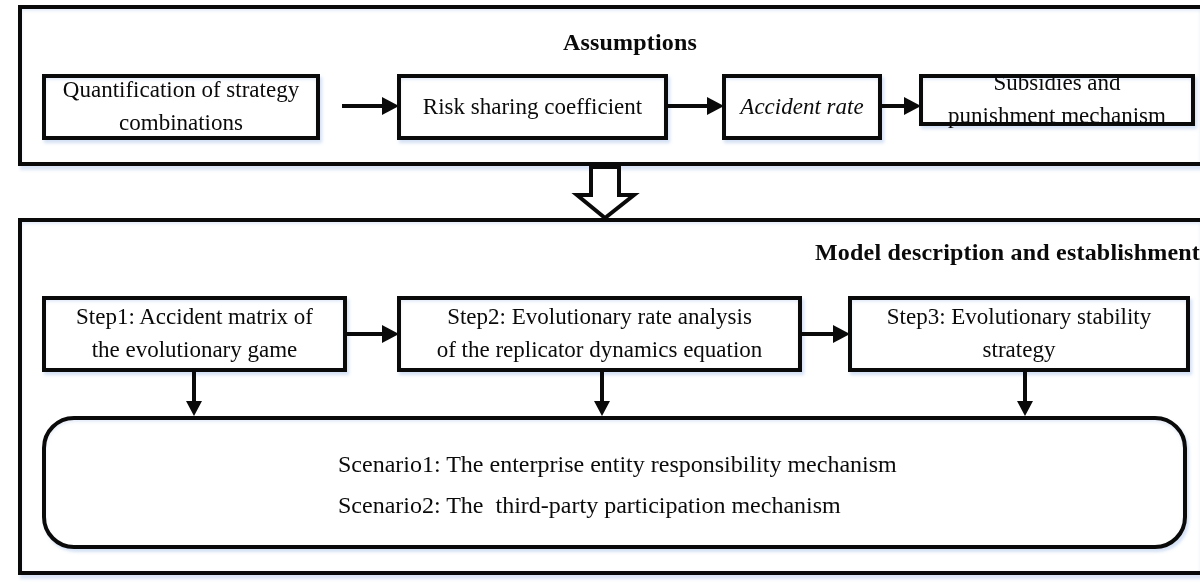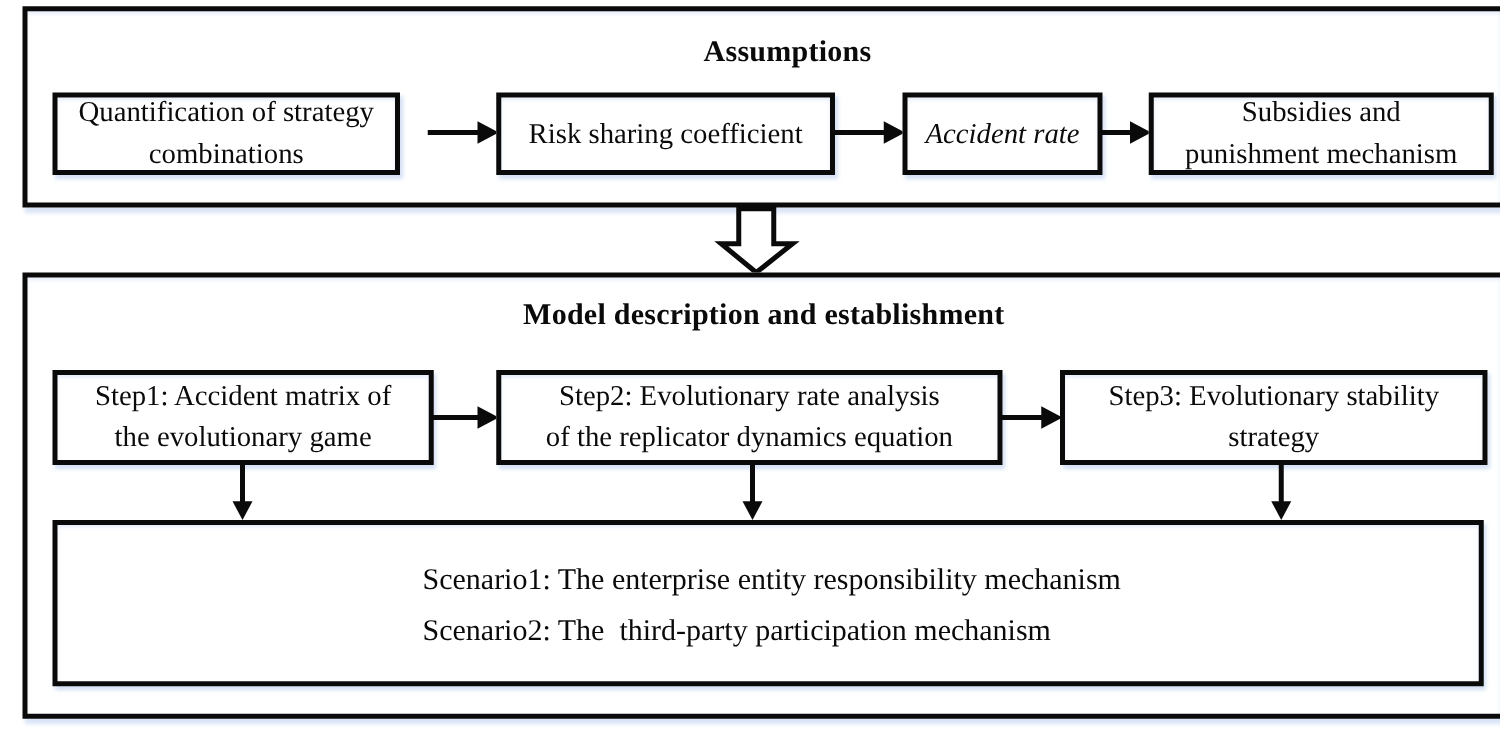--- a/index.html
+++ b/index.html
@@ -74,33 +74,33 @@
     <div>
       <span class="ln">Accident rate</span>
     </div>
   </div>
 
   <svg class="arrow-svg" style="left:868px;top:95px;" width="41" height="22" viewBox="0 0 41 22">
     <line x1="0" y1="11" x2="26" y2="11" stroke="#0a0a0a" stroke-width="4"></line>
     <polygon points="24,2 41,11 24,20" fill="#0a0a0a"></polygon>
   </svg>
 
-  <div class="node" style="left:907px;top:74px;width:276px;height:66px;">
+  <div class="node" style="left:907px;top:74px;width:276px;height:52px;">
     <div>
       <span class="ln">Subsidies and</span>
       <span class="ln">punishment mechanism</span>
     </div>
   </div>
 
   <svg class="arrow-svg" style="left:558px;top:164px;" width="70" height="57" viewBox="0 0 70 57">
     <polygon points="21,3 49,3 49,31 64,31 35,54 7,31 21,31" fill="#ffffff" stroke="#0a0a0a" stroke-width="4" stroke-linejoin="miter"></polygon>
   </svg>
 
   <div class="section" style="left:6px;top:218px;width:1186px;height:357px;">
-    <div class="sec-title" style="top:17px;">Model description and establishment</div>
+    <div class="sec-title" style="top:17px;text-align:right;">Model description and establishment</div>
   </div>
 
   <div class="node" style="left:30px;top:296px;width:305px;height:76px;">
     <div>
       <span class="ln">Step1: Accident matrix of</span>
       <span class="ln">the evolutionary game</span>
     </div>
   </div>
 
   <svg class="arrow-svg" style="left:333px;top:323px;" width="54" height="22" viewBox="0 0 54 22">
@@ -135,18 +135,18 @@
   <svg class="arrow-svg" style="left:580px;top:371px;" width="20" height="46" viewBox="0 0 20 46">
     <line x1="10" y1="0" x2="10" y2="32" stroke="#0a0a0a" stroke-width="4"></line>
     <polygon points="2,30 18,30 10,45" fill="#0a0a0a"></polygon>
   </svg>
 
   <svg class="arrow-svg" style="left:1003px;top:371px;" width="20" height="46" viewBox="0 0 20 46">
     <line x1="10" y1="0" x2="10" y2="32" stroke="#0a0a0a" stroke-width="4"></line>
     <polygon points="2,30 18,30 10,45" fill="#0a0a0a"></polygon>
   </svg>
 
-  <div class="scenario-box" style="left:30px;top:416px;width:1145px;height:133px;">
+  <div class="scenario-box" style="left:30px;top:416px;width:1145px;height:133px;border-radius:32px;">
     <div class="scen-line first">Scenario1: The enterprise entity responsibility mechanism</div>
     <div class="scen-line second">Scenario2: The  third-party participation mechanism</div>
   </div>
 
 </div>
 
 </body></html>

